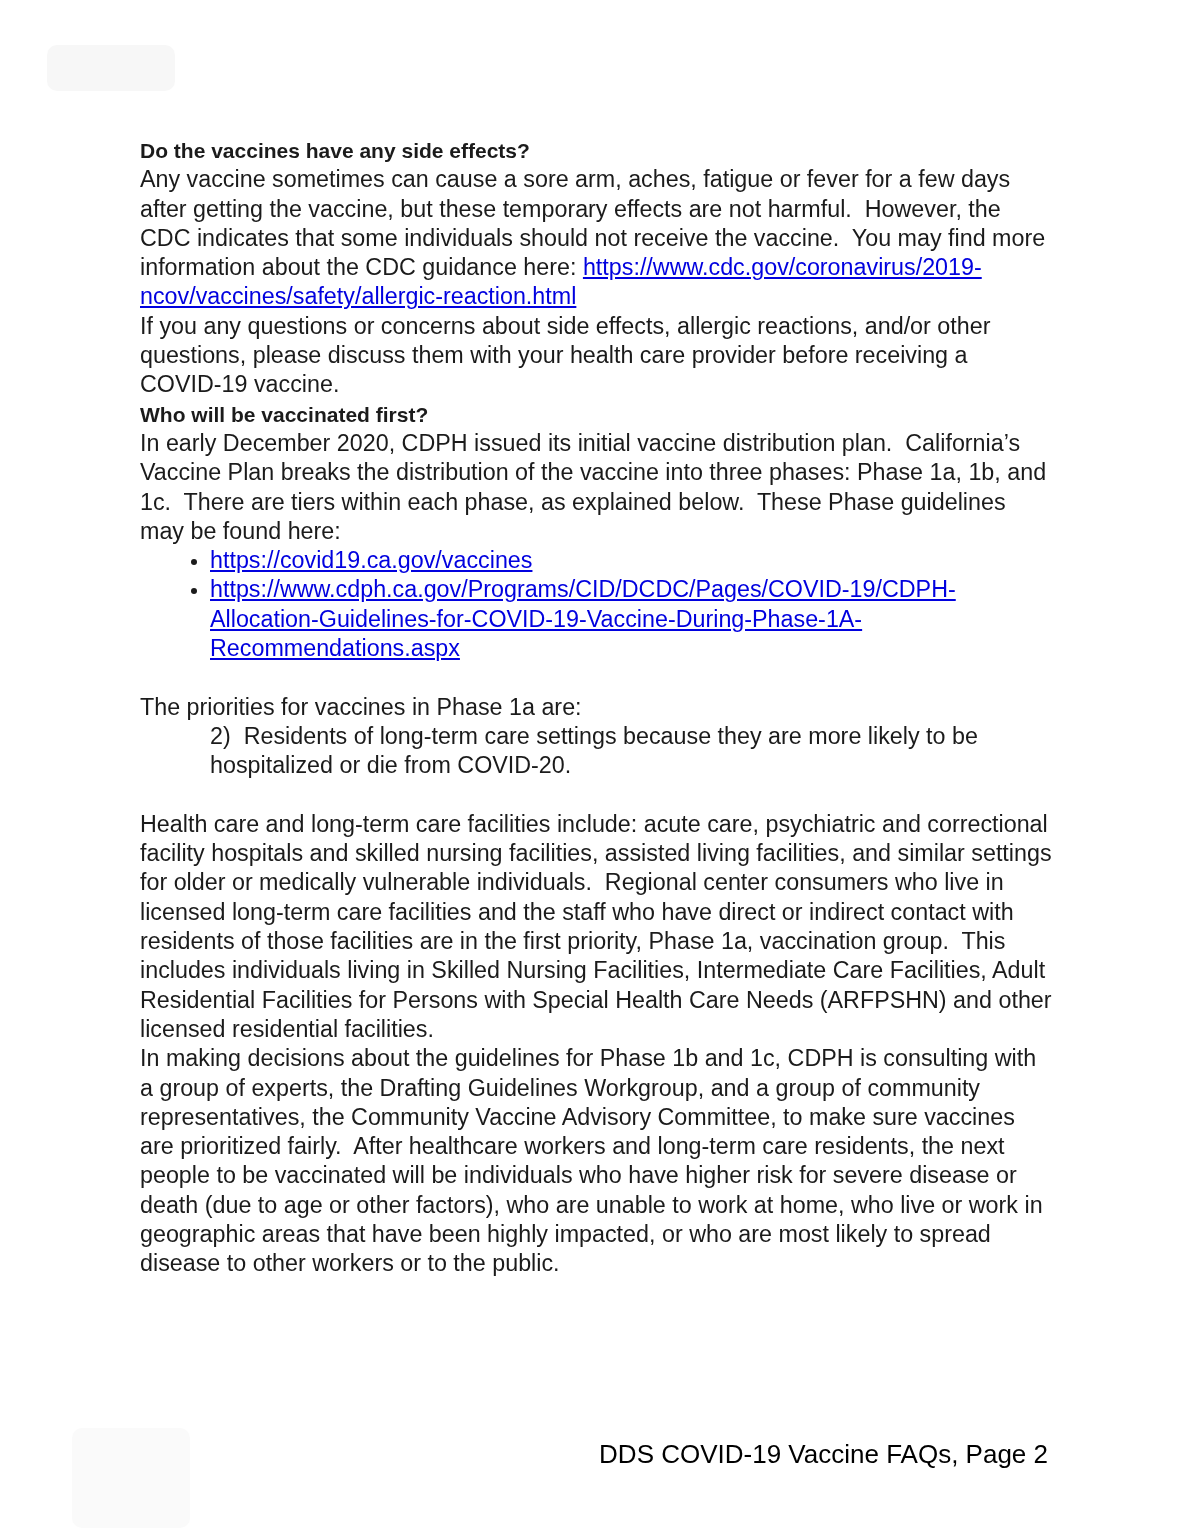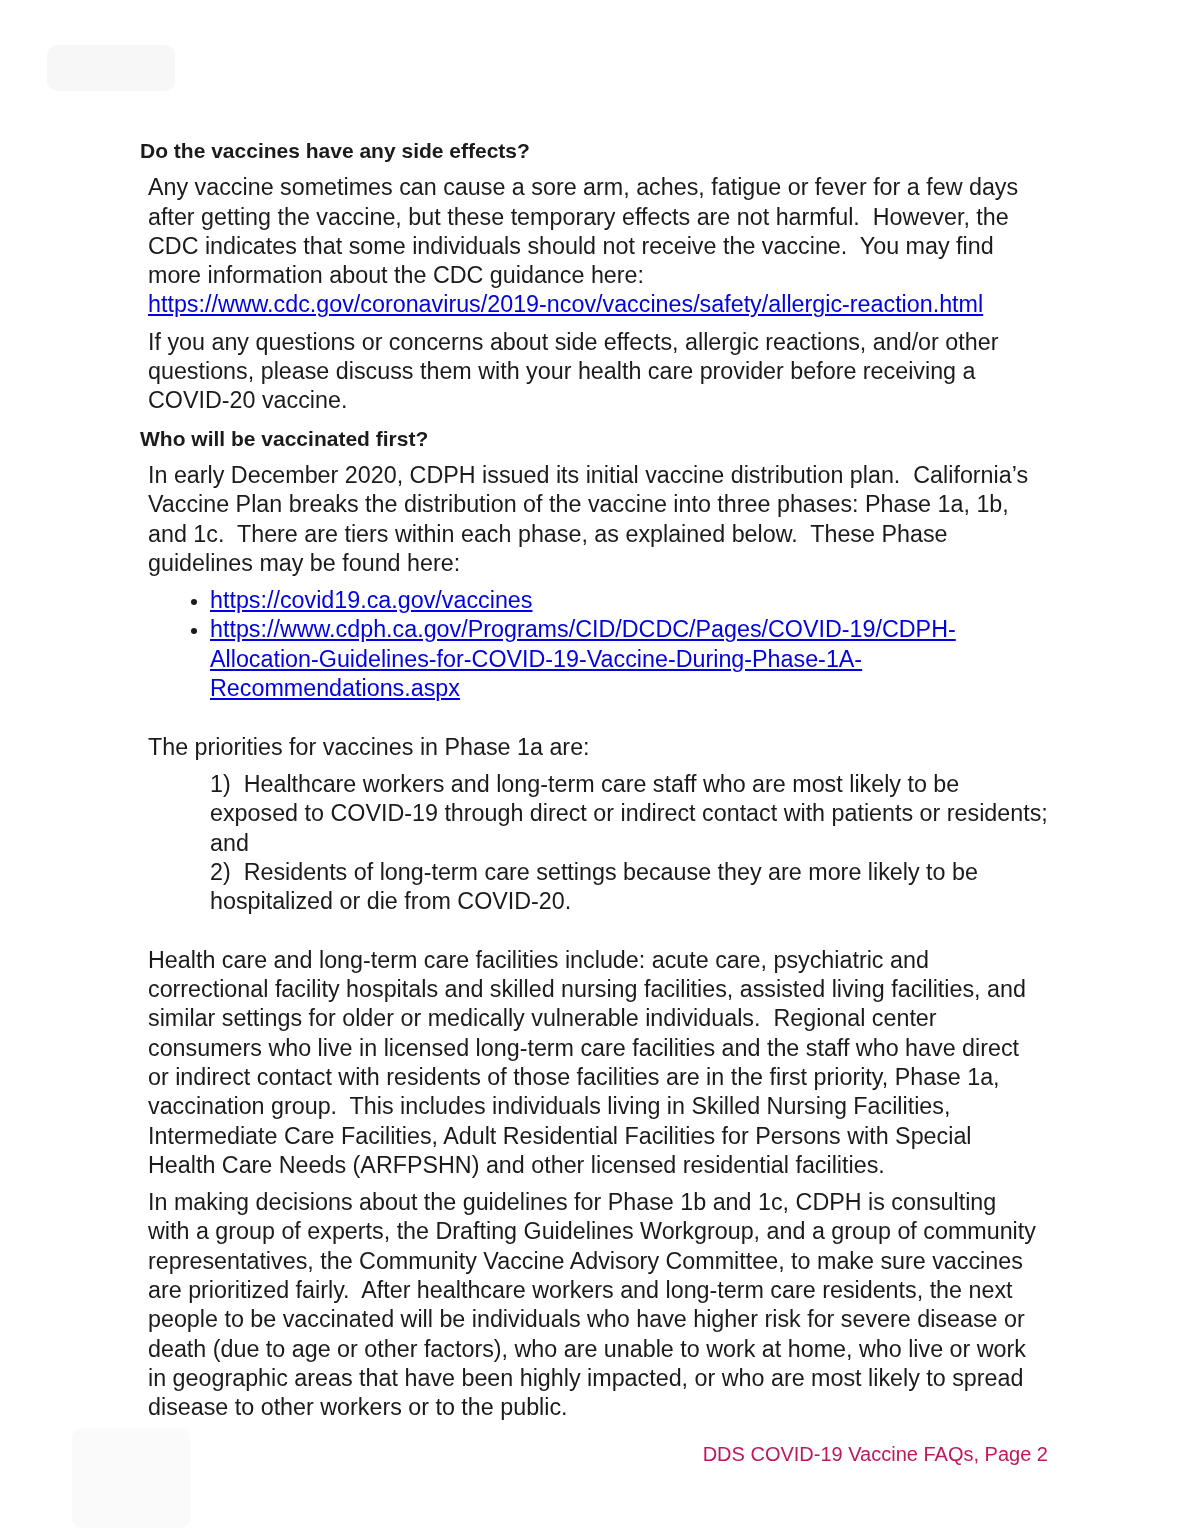--- a/index.html
+++ b/index.html
@@ -18,21 +18,21 @@
   .artifact-top { left: 47px; top: 45px; width: 128px; height: 46px; }
   .artifact-bottom { left: 72px; top: 1428px; width: 118px; height: 100px; background: #fafafa; }
 
   .content {
     position: absolute;
     left: 140px; top: 136px;
     width: 912px;
     font-size: 23.3px;
     line-height: 29.3px;
   }
-  .content p, .content h2, .content ul { margin: 8px; }
+  .content p, .content h2, .content ul { margin: 0; }
   .content p { white-space: pre-wrap; }
   h2.question {
     font-size: 21px;
     font-weight: bold;
     line-height: 29.3px;
     margin: 0;
   }
   .block { margin-bottom: 29.3px; }
   .tight { margin-bottom: 0; }
 
@@ -50,54 +50,53 @@
   ul.link-list li { padding-left: 0; }
   ul.link-list li::marker { color: #1b1b1b; font-size: 20px; }
 
   .numbered { margin-left: 70px; }
   .numbered p { margin: 0; white-space: pre-wrap; }
 
   .footer {
     position: absolute;
     top: 1440px;
     right: 139px;
-    font-size: 20px;
+    font-size: 26px;
     line-height: 29.3px;
-    color: #be185d;
+    color: #000000;
   }
 </style>
 </head>
 <body>
 
 <div class="page">
 
   <div class="artifact artifact-top"></div>
   <div class="artifact artifact-bottom"></div>
 
   <main class="content">
 
     <h2 class="question tight">Do the vaccines have any side effects?</h2>
 
     <p class="block"><span>Any vaccine sometimes can cause a sore arm, aches, fatigue or fever for a few days after getting the vaccine, but these temporary effects are not harmful.  However, the CDC indicates that some individuals should not receive the vaccine.  You may find more information about the CDC guidance here: </span><a class="link" href="#">https://www.cdc.gov/coronavirus/2019-ncov/vaccines/safety/allergic-reaction.html</a></p>
 
-    <p class="block">If you any questions or concerns about side effects, allergic reactions, and/or other questions, please discuss them with your health care provider before receiving a COVID-20 vaccine.</p>
+    <p class="block">If you any questions or concerns about side effects, allergic reactions, and/or other questions, please discuss them with your health care provider before receiving a COVID-19 vaccine.</p>
 
     <h2 class="question tight">Who will be vaccinated first?</h2>
 
     <p class="tight">In early December 2020, CDPH issued its initial vaccine distribution plan.  California’s Vaccine Plan breaks the distribution of the vaccine into three phases: Phase 1a, 1b, and 1c.  There are tiers within each phase, as explained below.  These Phase guidelines may be found here:</p>
 
     <ul class="link-list">
       <li><a class="link" href="#">https://covid19.ca.gov/vaccines</a></li>
       <li><a class="link" href="#">https://www.cdph.ca.gov/Programs/CID/DCDC/Pages/COVID-19/CDPH-Allocation-Guidelines-for-COVID-19-Vaccine-During-Phase-1A-Recommendations.aspx</a></li>
     </ul>
 
     <p class="tight">The priorities for vaccines in Phase 1a are:</p>
 
     <div class="numbered block">
-      <p>1)  Healthcare workers and long-term care staff who are most likely to be exposed to COVID-19 through direct or indirect contact with patients or residents; and</p>
       <p>2)  Residents of long-term care settings because they are more likely to be hospitalized or die from COVID-20.</p>
     </div>
 
     <p class="block">Health care and long-term care facilities include: acute care, psychiatric and correctional facility hospitals and skilled nursing facilities, assisted living facilities, and similar settings for older or medically vulnerable individuals.  Regional center consumers who live in licensed long-term care facilities and the staff who have direct or indirect contact with residents of those facilities are in the first priority, Phase 1a, vaccination group.  This includes individuals living in Skilled Nursing Facilities, Intermediate Care Facilities, Adult Residential Facilities for Persons with Special Health Care Needs (ARFPSHN) and other licensed residential facilities.</p>
 
     <p class="tight">In making decisions about the guidelines for Phase 1b and 1c, CDPH is consulting with a group of experts, the Drafting Guidelines Workgroup, and a group of community representatives, the Community Vaccine Advisory Committee, to make sure vaccines are prioritized fairly.  After healthcare workers and long-term care residents, the next people to be vaccinated will be individuals who have higher risk for severe disease or death (due to age or other factors), who are unable to work at home, who live or work in geographic areas that have been highly impacted, or who are most likely to spread disease to other workers or to the public.</p>
 
   </main>
 
   <footer class="footer">

